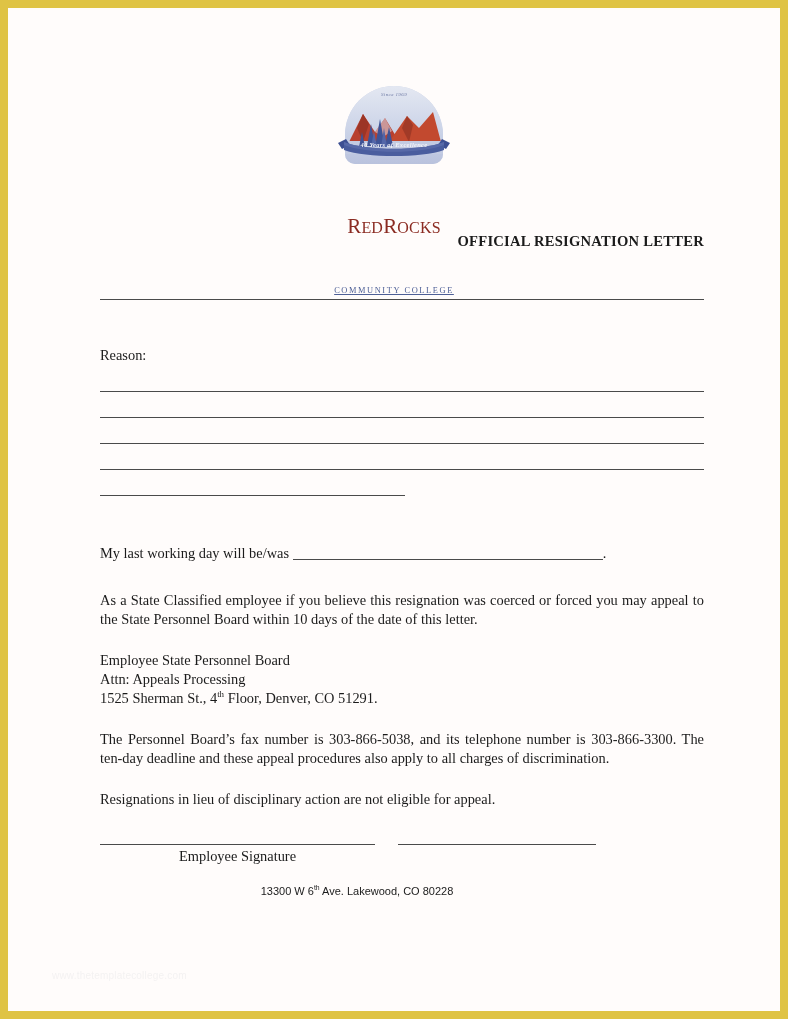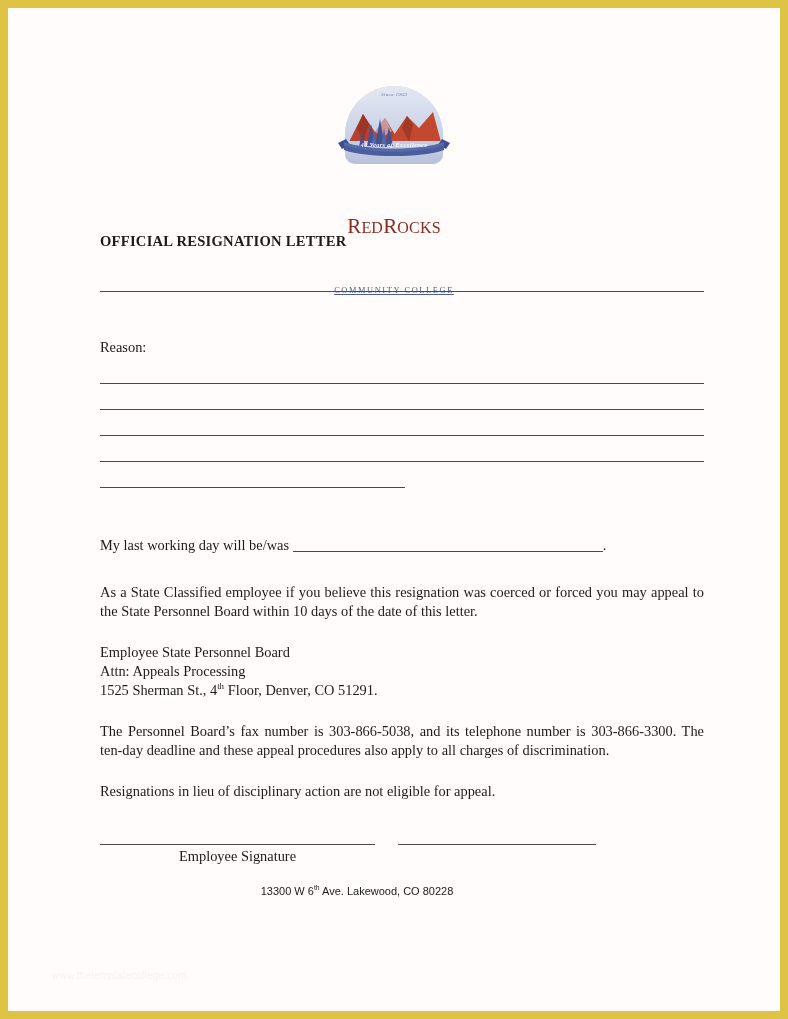--- a/index.html
+++ b/index.html
@@ -123,25 +123,25 @@
   .doc {
     position: absolute;
     left: 92px;
     top: 224px;
     width: 604px;
     font-size: 14.4px;
     color: #1b1b1b;
     line-height: 1.32;
   }
   .doc-title {
-    text-align: left;
+    text-align: right;
     font-weight: bold;
     font-size: 14.6px;
     letter-spacing: 0.25px;
-    margin: 0 0 26px 0;
+    margin: 0 0 34px 0;
   }
   .para {
     margin: 0;
     text-align: justify;
     text-justify: inter-word;
   }
   .para.left { text-align: left; }
 
   .blank {
     display: inline-block;

